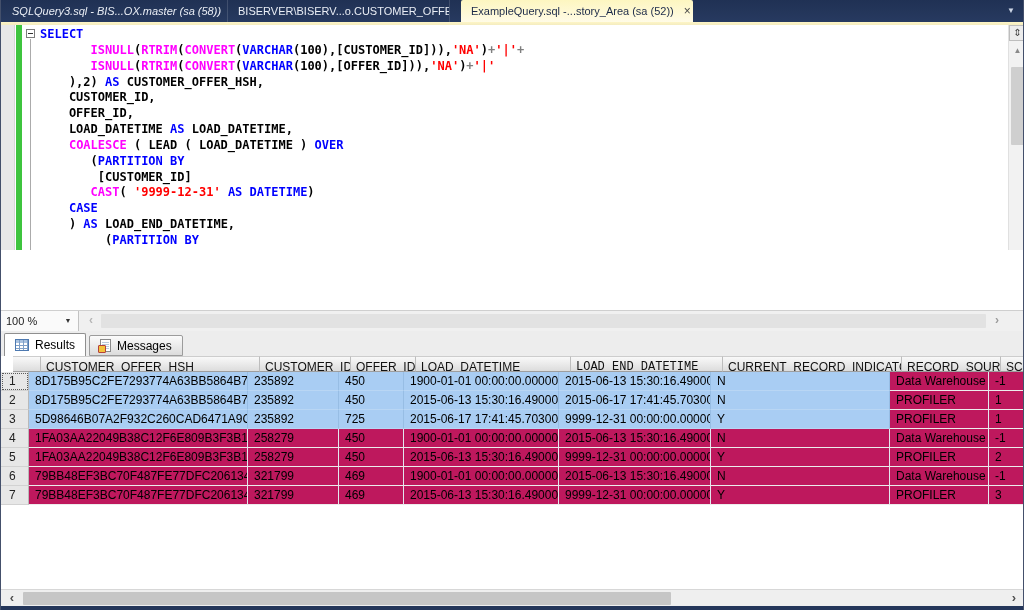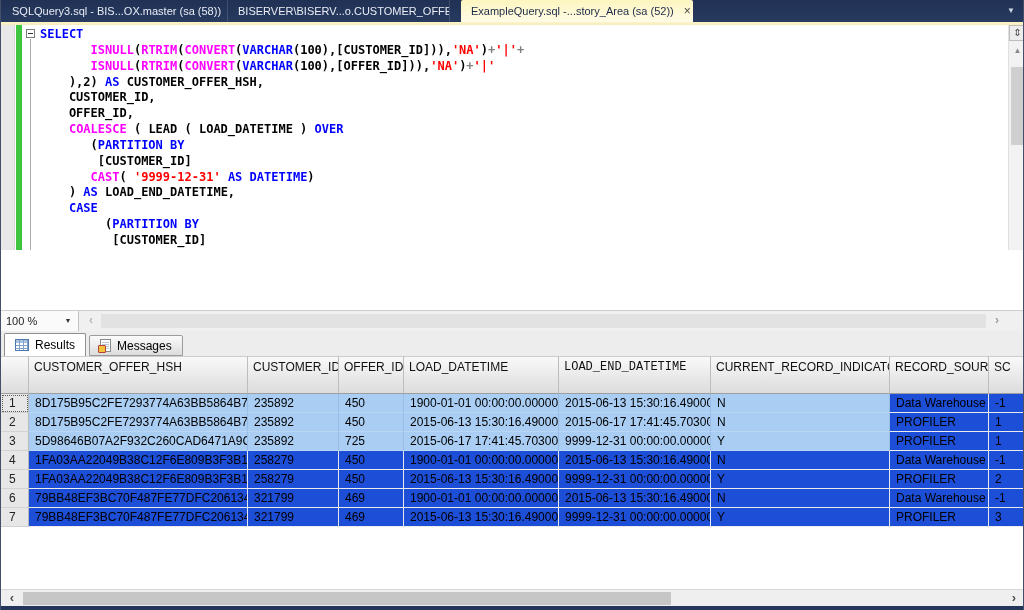--- a/index.html
+++ b/index.html
@@ -83,51 +83,51 @@
     background:#7fa0c8; box-shadow:0 3px 0 #7fa0c8; }
   .ico-msg { width:11px; height:13px; border:1px solid #8a8a8a; background:#fff; position:relative; }
   .ico-msg::before { content:""; position:absolute; left:1px; top:2px; width:7px; height:1px;
     background:#b9cade; box-shadow:0 2px 0 #b9cade, 0 4px 0 #b9cade, 0 6px 0 #b9cade; }
   .ico-msg::after { content:""; position:absolute; left:-3px; bottom:-2px; width:6px; height:6px;
     background:#f3c33c; border:1px solid #b5413a; border-radius:1px; }
 
   
   .grid { position:absolute; left:0; top:356px; width:1024px; height:233px; background:#ffffff;
     overflow:hidden; }
-  .g-hrow { display:flex; height:38px; }
+  .g-hrow { display:flex; height:16px;padding-left:12px; }
   .g-hcell { flex:none; background:linear-gradient(#f9f9f9,#dcdcdc); border-top:1px solid #cdcdcd;
     border-right:1px solid #bdbdbd; border-bottom:1px solid #9e9e9e; font-size:12px; color:#111;
     line-height:20px; padding-left:5px; white-space:nowrap; overflow:hidden; }
   .g-row { display:flex; height:19px; }
   .g-num { flex:none; width:28px; background:#e7e7e7; border-right:1px solid #b9b9b9;
     border-bottom:1px solid #d2d2d2; font-size:12px; color:#222; line-height:18px;
     padding-left:8px; }
   .g-num.focus { outline:1px dotted #5a5a5a; outline-offset:-2px; }
   .g-cell { flex:none; font-size:12px; color:#000; line-height:18px; padding-left:6px;
     white-space:nowrap; overflow:hidden; border-right:1px solid #e3e7ee;
-    border-bottom:1px solid #ececec; background:#1d4ed8; }
+    border-bottom:1px solid #ececec; background:#be185d; }
   .g-cell.sel { background:#a9cdf3; border-right-color:#97bde4; border-bottom-color:#b9d6f4; }
 
   
   .bot-hscroll { position:absolute; left:0; top:589px; width:1024px; height:17px;
     background:#efefef; border-top:1px solid #d7d7d7; }
   .bh-arrow { position:absolute; top:0; width:18px; height:17px; color:#4f4f4f; font-size:13px;
     font-weight:bold; text-align:center; line-height:15px; }
   .bh-left { left:2px; } .bh-right { right:2px; }
   .bh-thumb { position:absolute; left:22px; top:2px; width:648px; height:13px; background:#c6c6c6;
     border-radius:1px; }
   .bottom-edge { position:absolute; left:0; top:606px; width:1024px; height:4px; background:#24365a; }
 </style>
 </head>
 <body>
 
 <div id="app">
 
   <div class="tabbar">
-    <div class="doc-tab inactive" style="left:1px; width:226px;">SQLQuery3.sql - BIS...OX.master (sa (58))</div>
+    <div class="doc-tab inactive" style="left:1px; width:226px;font-style:italic;">SQLQuery3.sql - BIS...OX.master (sa (58))</div>
     <div class="doc-tab inactive" style="left:227px; width:222px;">BISERVER\BISERV...o.CUSTOMER_OFFER</div>
     <div class="doc-tab active" style="left:460px; width:232px;">
       <span>ExampleQuery.sql -...story_Area (sa (52))</span>
       <span class="tab-close">×</span>
     </div>
     <div class="docwell-dd">▼</div>
   </div>
   <div class="tab-underline"></div>
 
   <div class="editor">
@@ -135,26 +135,27 @@
     <div class="changebar"></div>
     <div class="fold-box"></div>
     <div class="fold-line"></div>
     <div class="code" id="code">
         <div class="code-line"><span class="tk-k">SELECT</span></div>
         <div class="code-line"><span class="tk-d">       </span><span class="tk-f">ISNULL</span><span class="tk-d">(</span><span class="tk-f">RTRIM</span><span class="tk-d">(</span><span class="tk-f">CONVERT</span><span class="tk-d">(</span><span class="tk-k">VARCHAR</span><span class="tk-d">(</span><span class="tk-d">100</span><span class="tk-d">),[CUSTOMER_ID])),</span><span class="tk-s">'NA'</span><span class="tk-d">)</span><span class="tk-o">+</span><span class="tk-s">'|'</span><span class="tk-o">+</span></div>
         <div class="code-line"><span class="tk-d">       </span><span class="tk-f">ISNULL</span><span class="tk-d">(</span><span class="tk-f">RTRIM</span><span class="tk-d">(</span><span class="tk-f">CONVERT</span><span class="tk-d">(</span><span class="tk-k">VARCHAR</span><span class="tk-d">(</span><span class="tk-d">100</span><span class="tk-d">),[OFFER_ID])),</span><span class="tk-s">'NA'</span><span class="tk-d">)</span><span class="tk-o">+</span><span class="tk-s">'|'</span></div>
         <div class="code-line"><span class="tk-d">    ),2) </span><span class="tk-k">AS</span><span class="tk-d"> CUSTOMER_OFFER_HSH,</span></div>
         <div class="code-line"><span class="tk-d">    CUSTOMER_ID,</span></div>
         <div class="code-line"><span class="tk-d">    OFFER_ID,</span></div>
+        <div class="code-line"><span class="tk-d">    LOAD_DATETIME </span><span class="tk-k">AS</span><span class="tk-d"> LOAD_DATETIME,</span></div>
         <div class="code-line"><span class="tk-d">    </span><span class="tk-f">COALESCE</span><span class="tk-d"> ( LEAD ( LOAD_DATETIME ) </span><span class="tk-k">OVER</span></div>
         <div class="code-line"><span class="tk-d">       (</span><span class="tk-k">PARTITION BY</span></div>
         <div class="code-line"><span class="tk-d">        [CUSTOMER_ID]</span></div>
         <div class="code-line"><span class="tk-d">       </span><span class="tk-f">CAST</span><span class="tk-d">( </span><span class="tk-s">'9999-12-31'</span><span class="tk-d"> </span><span class="tk-k">AS</span><span class="tk-d"> </span><span class="tk-k">DATETIME</span><span class="tk-d">)</span></div>
+        <div class="code-line"><span class="tk-d">    </span><span class="tk-k">CASE</span></div>
         <div class="code-line"><span class="tk-d">    ) </span><span class="tk-k">AS</span><span class="tk-d"> LOAD_END_DATETIME,</span></div>
-        <div class="code-line"><span class="tk-d">    </span><span class="tk-k">CASE</span></div>
         <div class="code-line"><span class="tk-d">         (</span><span class="tk-k">PARTITION BY</span></div>
         <div class="code-line"><span class="tk-d">          [CUSTOMER_ID]</span></div>
       </div>
     <div class="vscroll">
       <div class="split-btn">⇕</div>
       <div class="vs-arrow vs-up">▲</div>
       <div class="vs-thumb"></div>
       <div class="vs-arrow vs-down">▼</div>
     </div>
   </div>

